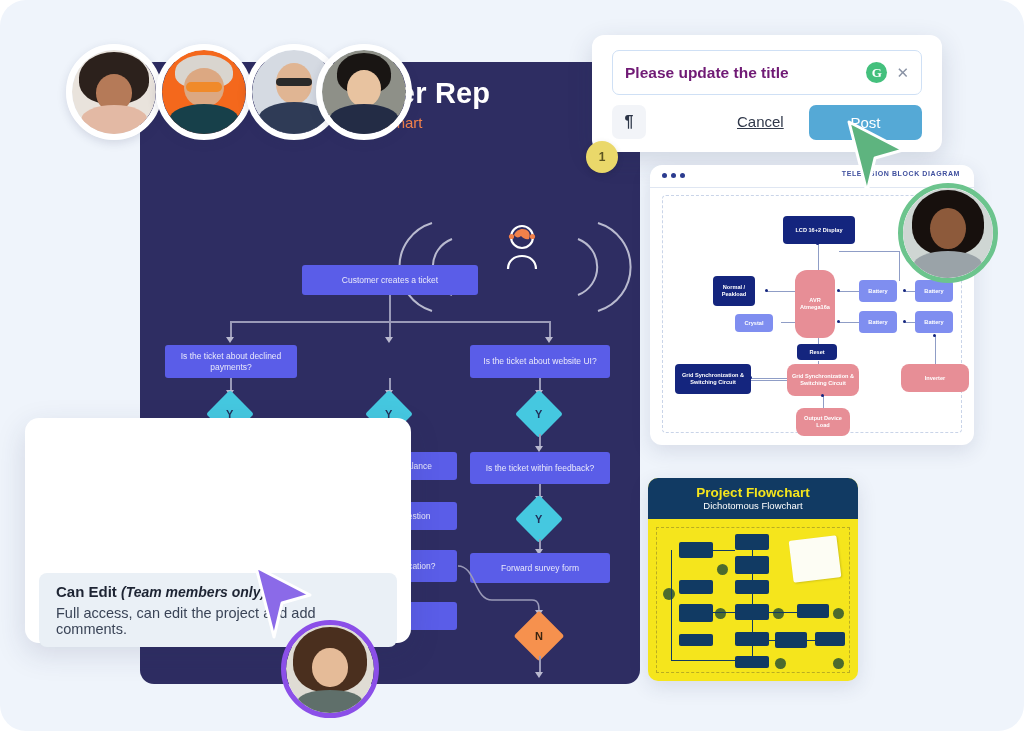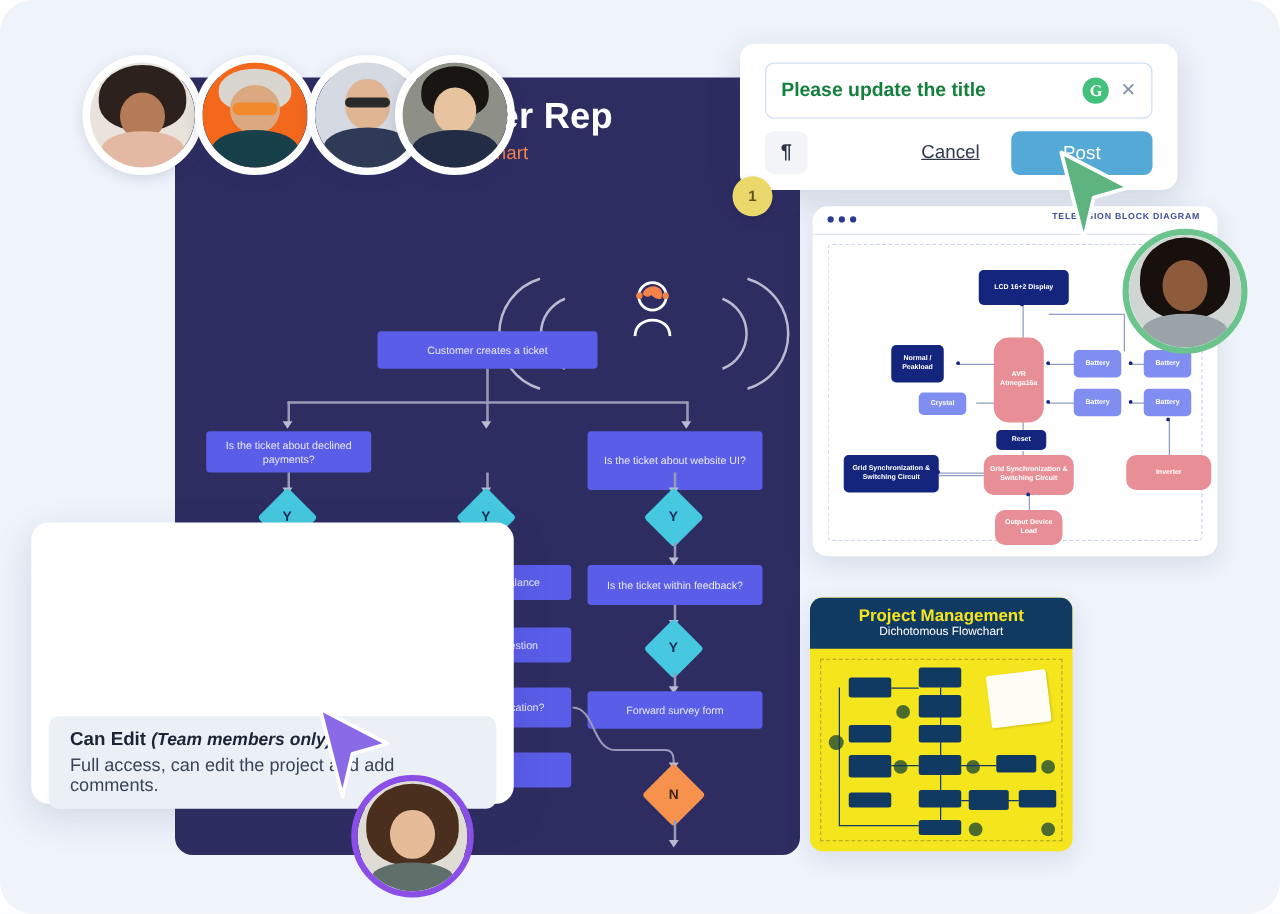--- a/index.html
+++ b/index.html
@@ -57,21 +57,21 @@
   .comment{
     position:absolute;left:592px;top:35px;width:350px;height:117px;
     background:#ffffff;border-radius:12px;
     box-shadow:0 8px 26px rgba(40,48,90,.16);
   }
   .comment-field{
     position:absolute;left:20px;top:15px;width:310px;height:45px;
     background:#fff;border:1px solid #cfe0f5;border-radius:7px;
     display:flex;align-items:center;box-sizing:border-box;padding:0 12px;
   }
-  .comment-text{flex:1;color:#15803d;font-size:15.5px;font-weight:bold;}
+  .comment-text{flex:1;color:#701a75;font-size:15.5px;font-weight:bold;}
   .g-icon{
     width:21px;height:21px;border-radius:50%;background:#44c07d;color:#fff;
     font-size:13px;font-weight:bold;display:flex;align-items:center;
     justify-content:center;margin-right:9px;font-family:"Liberation Serif",serif;
   }
   .x-icon{color:#8a93a5;font-size:15px;line-height:15px;}
   .comment-row{position:absolute;left:20px;top:70px;width:310px;height:36px;}
   .pilcrow{
     position:absolute;left:0;top:0;width:34px;height:34px;background:#f2f4f8;
     border-radius:7px;color:#2b3446;font-size:16px;font-weight:bold;
@@ -202,21 +202,21 @@
       <div class="ln v" style="left:249px;top:233px;height:26px;"></div>
       <div class="ln h" style="left:90px;top:259px;width:320px;"></div>
       <div class="ln v" style="left:90px;top:259px;height:18px;"></div>
       <div class="ln v" style="left:249px;top:259px;height:18px;"></div>
       <div class="ln v" style="left:409px;top:259px;height:18px;"></div>
       <div class="arw" style="left:86px;top:275px;"></div>
       <div class="arw" style="left:245px;top:275px;"></div>
       <div class="arw" style="left:405px;top:275px;"></div>
 
       <div class="node" style="left:25px;top:283px;width:132px;height:33px;">Is the ticket about declined payments?</div>
-      <div class="node" style="left:330px;top:283px;width:140px;height:47px;text-align:right;">Is the ticket about website UI?</div>
+      <div class="node" style="left:330px;top:283px;width:140px;height:33px;text-align:right;">Is the ticket about website UI?</div>
 
       <div class="ln v" style="left:90px;top:316px;height:14px;"></div>
       <div class="ln v" style="left:249px;top:316px;height:14px;"></div>
       <div class="ln v" style="left:399px;top:316px;height:14px;"></div>
       <div class="arw" style="left:86px;top:328px;"></div>
       <div class="arw" style="left:245px;top:328px;"></div>
       <div class="arw" style="left:395px;top:328px;"></div>
 
       <div class="dia" style="left:73px;top:335px;width:34px;height:34px;">
           <span>Y</span>
@@ -329,21 +329,21 @@
       <div class="bd" style="left:240px;top:93px;"></div>
       <div class="bd" style="left:240px;top:124px;"></div>
       <div class="bd" style="left:270px;top:138px;"></div>
       <div class="bd" style="left:158px;top:198px;"></div>
       <div class="bd" style="left:86px;top:180px;"></div>
     </div>
   </div>
 
   <div class="ycard">
     <div class="yhead">
-      <div class="yt">Project Management</div>
+      <div class="yt">Project Flowchart</div>
       <div class="ys">Dichotomous Flowchart</div>
     </div>
     <div class="ybody">
       <div class="ydoc"></div>
       <div class="yn" style="left:22px;top:14px;width:34px;height:16px;"></div>
       <div class="yn" style="left:22px;top:52px;width:34px;height:14px;"></div>
       <div class="yn" style="left:22px;top:76px;width:34px;height:18px;"></div>
       <div class="yn" style="left:22px;top:106px;width:34px;height:12px;"></div>
       <div class="yn" style="left:78px;top:6px;width:34px;height:16px;"></div>
       <div class="yn" style="left:78px;top:28px;width:34px;height:18px;"></div>

